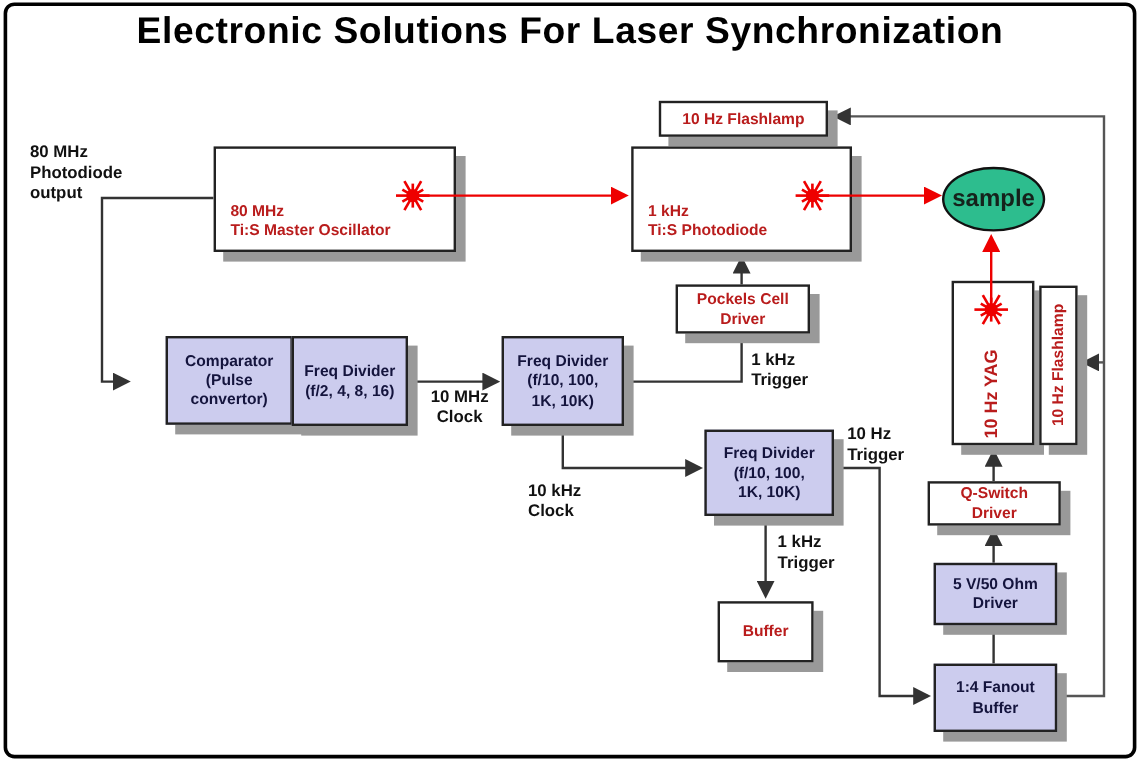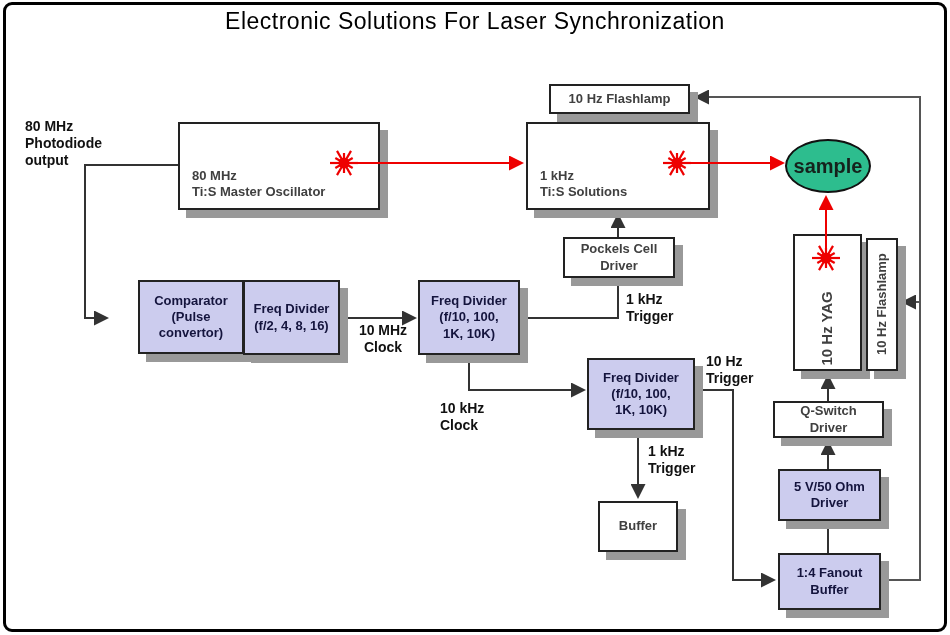--- a/index.html
+++ b/index.html
@@ -7,35 +7,35 @@
     position:relative; width:950px; height:635px; background:#fff;
     font-family:"Liberation Sans", sans-serif; overflow:hidden;
     box-sizing:border-box;
   }
   .border{
     position:absolute; left:3px; top:2px; right:3px; bottom:3px;
     border:3px solid #000; border-radius:9px; pointer-events:none;
   }
   .title{
     position:absolute; left:0; top:8px; width:100%; margin:0;
-    text-align:center; font-size:23px; font-weight:400; color:#000;
+    text-align:center; font-size:31px; font-weight:700; color:#000;
     letter-spacing:0.5px;
   }
   .layer{position:absolute; left:0; top:0; width:950px; height:635px; pointer-events:none;}
   .wire{stroke:var(--wire,#333); stroke-width:2; fill:none;}
   .wire.gray{stroke:#555;}
   .beam{stroke:var(--red,#e00); stroke-width:2; fill:none;}
   .star-rays line{stroke:var(--red,#e00); stroke-width:2.2;}
   .star-core{fill:var(--red,#e00);}
   .mk-b{fill:var(--wire,#333);}
   .mk-r{fill:var(--red,#e00);}
   .box{
     position:absolute; background:#fff; border:2px solid #222;
     box-shadow:8px 8px 0 var(--shadow,#999);
-    font-size:13px; font-weight:bold; color:#404040; line-height:1.25;
+    font-size:13px; font-weight:bold; color:#b91c1c; line-height:1.25;
     box-sizing:border-box;
   }
   .box.lav{background:var(--lavender,#ccccee); color:#14143d;}
   .box.center{display:flex; flex-direction:column; align-items:center; justify-content:center; text-align:center;}
   .box.bl{display:flex; flex-direction:column; justify-content:flex-end; align-items:flex-start; padding:6px 0 8px 12px;}
   .box.vbox{display:flex; align-items:center; justify-content:center;}
   .vbox .vt{transform:rotate(-90deg); white-space:nowrap; font-weight:bold;}
   #yag-box .vt{font-size:15px; transform:rotate(-90deg) translateX(-26px);}
   #flv-box .vt{font-size:13px;}
   .ellipse{
@@ -107,21 +107,21 @@
     <div>10 Hz Flashlamp</div>
   </div>
 
   <div class="box bl" style="left:178px; top:122px; width:202px; height:88px;">
     <div>80 MHz</div>
     <div>Ti:S Master Oscillator</div>
   </div>
 
   <div class="box bl" style="left:526px; top:122px; width:184px; height:88px;">
     <div>1 kHz</div>
-    <div>Ti:S Solutions</div>
+    <div>Ti:S Photodiode</div>
   </div>
 
   <div class="box center" style="left:563px; top:237px; width:112px; height:41px;">
     <div>Pockels Cell</div>
     <div>Driver</div>
   </div>
 
   <div class="box lav center" style="left:109px; top:280px; width:106px; height:74px;margin-left:29px;">
     <div>Comparator</div>
     <div>(Pulse</div>

